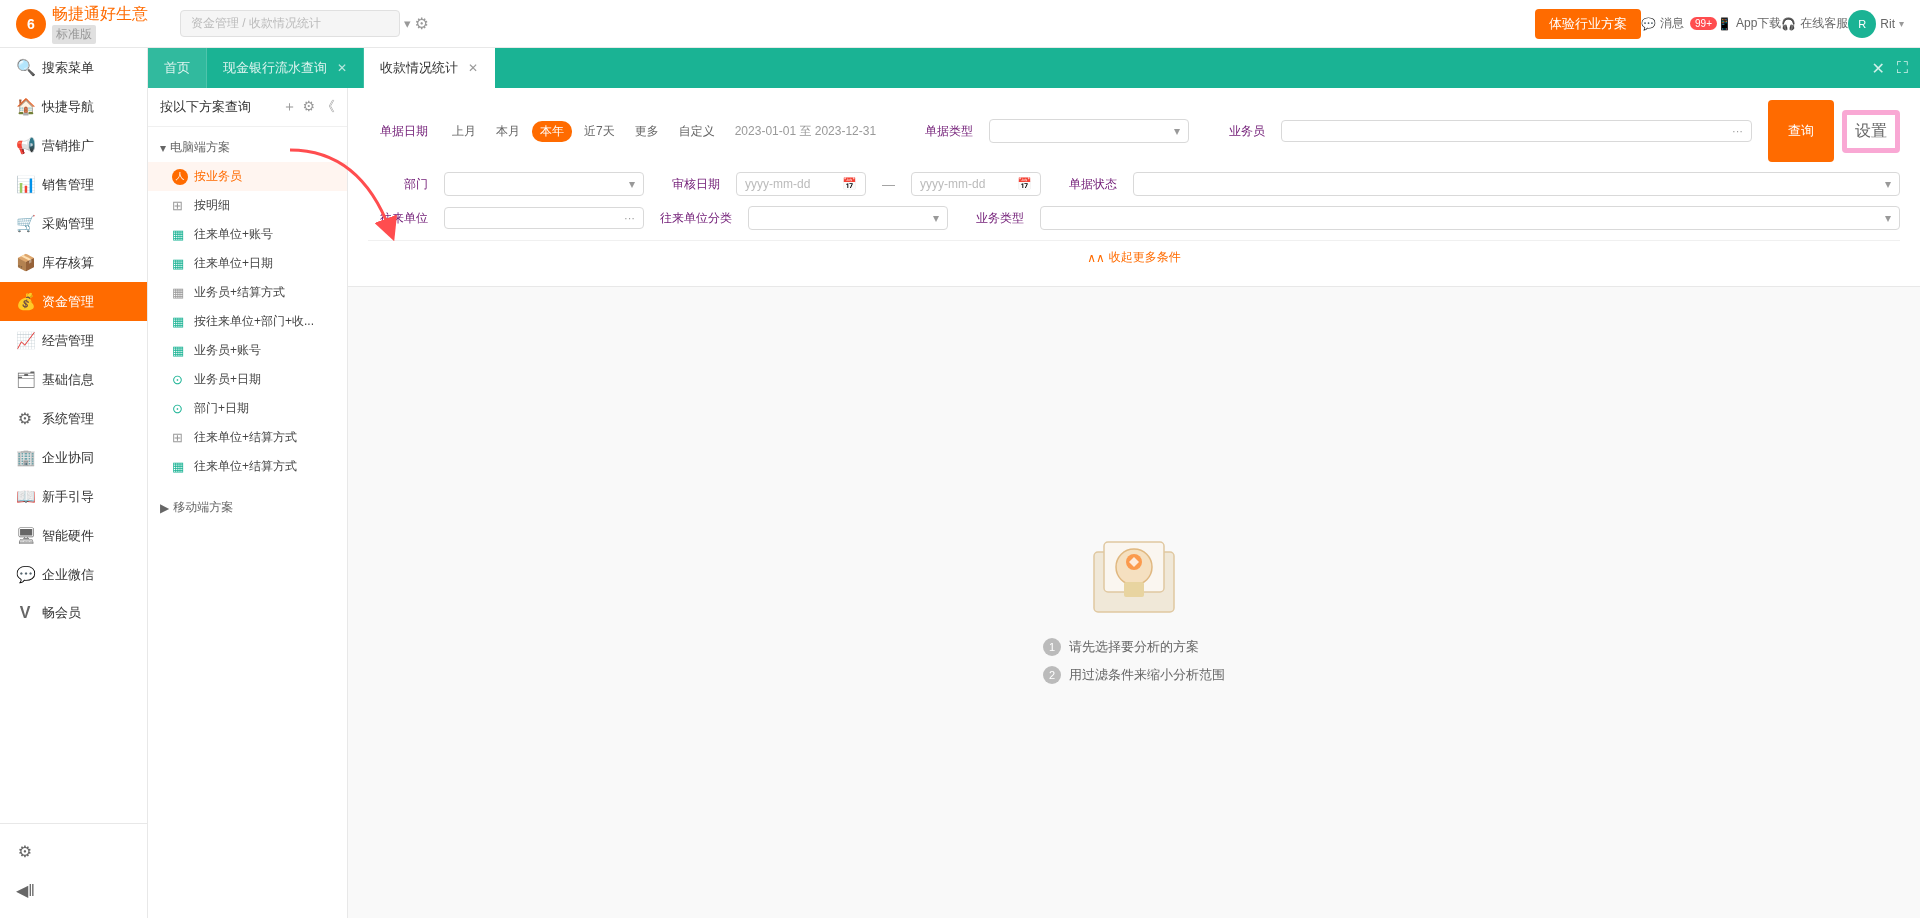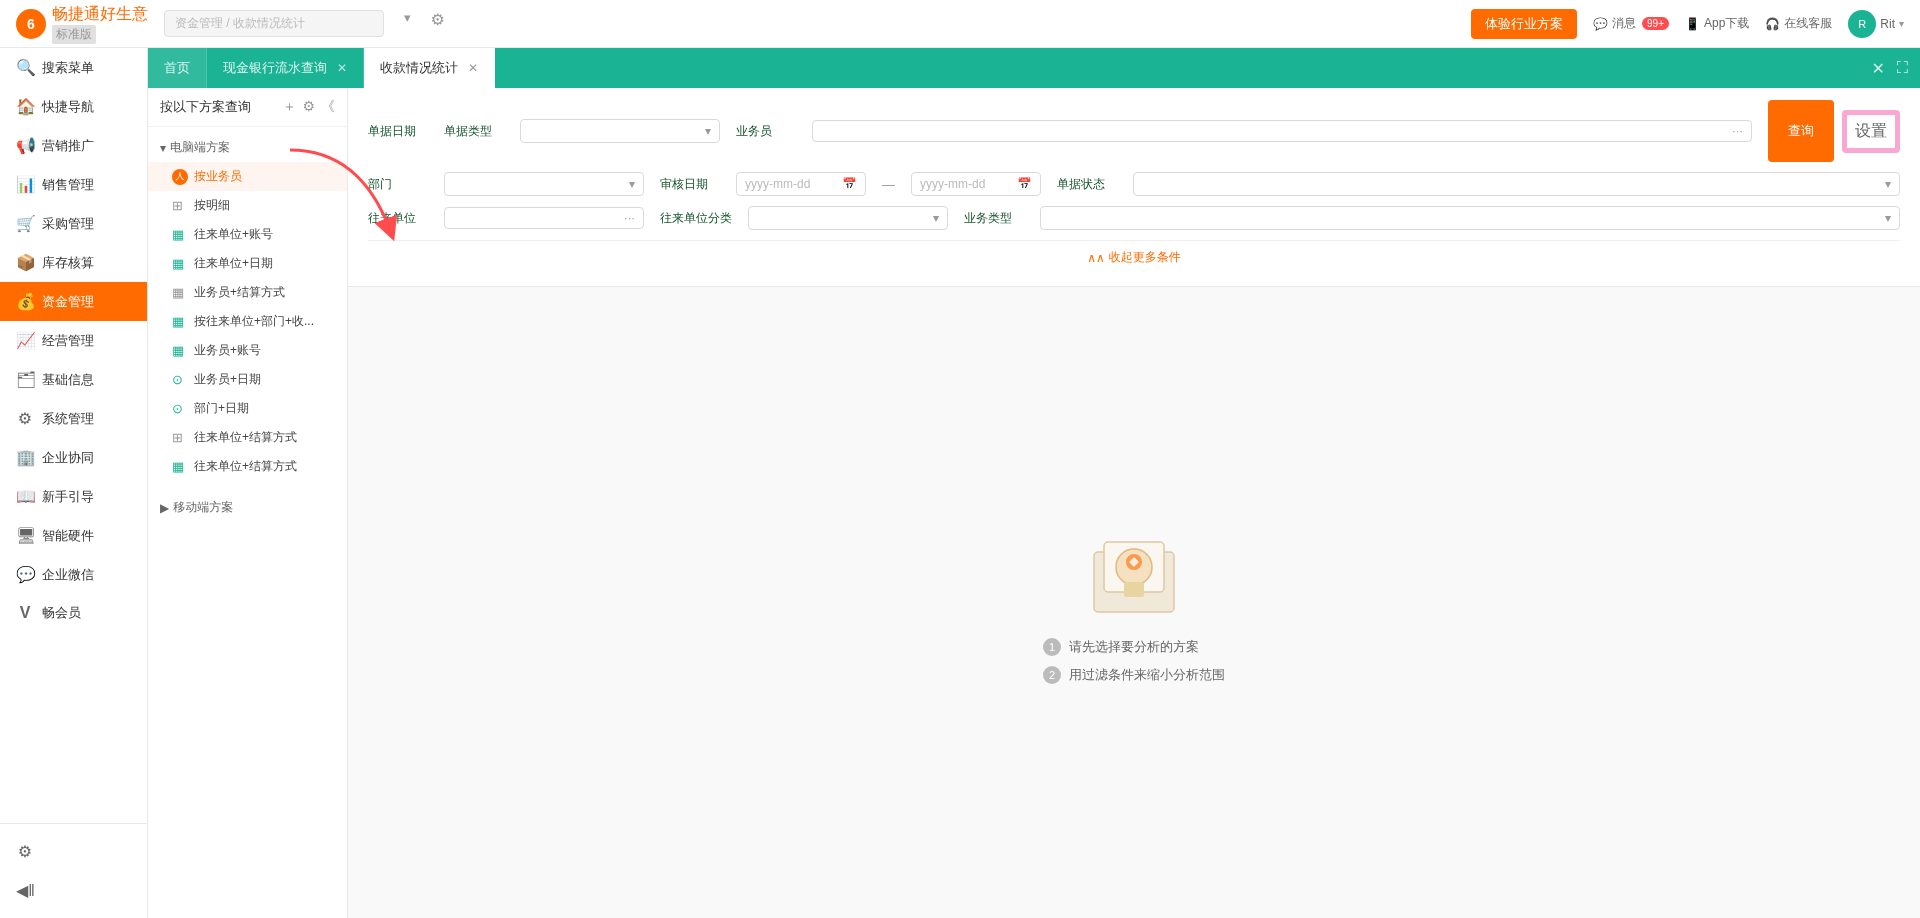--- a/index.html
+++ b/index.html
@@ -27,21 +27,20 @@
       width: 30px; height: 30px;
       background: #ff6b00;
       border-radius: 50%;
       display: flex; align-items: center; justify-content: center;
       color: #fff; font-weight: bold; font-size: 14px;
     }
     .top-bar-actions {
       margin-left: auto;
       display: flex;
       align-items: center;
-      gap: 16px;
     }
     .trial-btn {
       background: #ff6b00;
       color: #fff;
       border: none;
       border-radius: 4px;
       padding: 6px 14px;
       font-size: 13px;
       cursor: pointer;
     }
@@ -279,23 +278,23 @@
     }
     .filter-row {
       display: flex;
       align-items: center;
       gap: 16px;
       margin-bottom: 10px;
     }
     .filter-row:last-child { margin-bottom: 0; }
     .filter-label {
       font-size: 12px;
-      color: #14532d;
+      color: #701a75;
       min-width: 60px;
-      text-align: left;
+      text-align: right;
       flex-shrink: 0;
     }
     .filter-control {
       display: flex;
       align-items: center;
       gap: 6px;
       flex: 1;
     }
     .date-tabs {
       display: flex;
@@ -432,21 +431,21 @@
   <div class="logo-area">
     <div class="logo-icon">
       <span>6</span>
     </div>
     <div>
       <div style="font-size:16px;font-weight:400;color:#ff6b00;">畅捷通好生意</div>
       <div style="font-size:12px;color:#999;background:#e0e0e0;padding:1px 4px;border-radius:2px;display:inline-block;">标准版</div>
     </div>
   </div>
 
-  <div style="display:flex;align-items:flex-start;gap:20px;">
+  <div style="display:flex;align-items:center;gap:4px;margin-left:16px;">
     <div style="background:#f5f5f5;border:1px solid #e0e0e0;border-radius:4px;padding:4px 60px 4px 10px;font-size:12px;color:#bbb;width:220px;">
       <span>资金管理 / 收款情况统计</span>
     </div>
     <span style="color:#999;cursor:pointer;font-size:13px;">▾</span>
     <span style="color:#999;cursor:pointer;font-size:16px;">⚙</span>
   </div>
 
   <div class="top-bar-actions">
     <button class="trial-btn">体验行业方案</button>
     <div class="top-action-item">
@@ -638,20 +637,31 @@
           </div>
         </div>
       </div>
 
       <div class="right-panel">
 
         <div class="filter-area">
 
           <div class="filter-row">
             <span class="filter-label">单据日期</span>
+            <div class="filter-control">
+              <div class="date-tabs">
+                <span class="date-tab">上月</span>
+                <span class="date-tab">本月</span>
+                <span class="date-tab active">本年</span>
+                <span class="date-tab">近7天</span>
+                <span class="date-tab">更多</span>
+                <span class="date-tab">自定义</span>
+              </div>
+              <span class="date-range-text">2023-01-01 至 2023-12-31</span>
+            </div>
 
             <span class="filter-label">单据类型</span>
             <div class="select-control" style="min-width:200px;">
               <span style="color:#bbb;flex:1;"></span>
               <span class="select-arrow">▾</span>
             </div>
 
             <span class="filter-label">业务员</span>
             <div class="select-control" style="flex:1;">
               <span style="color:#bbb;flex:1;"></span>

